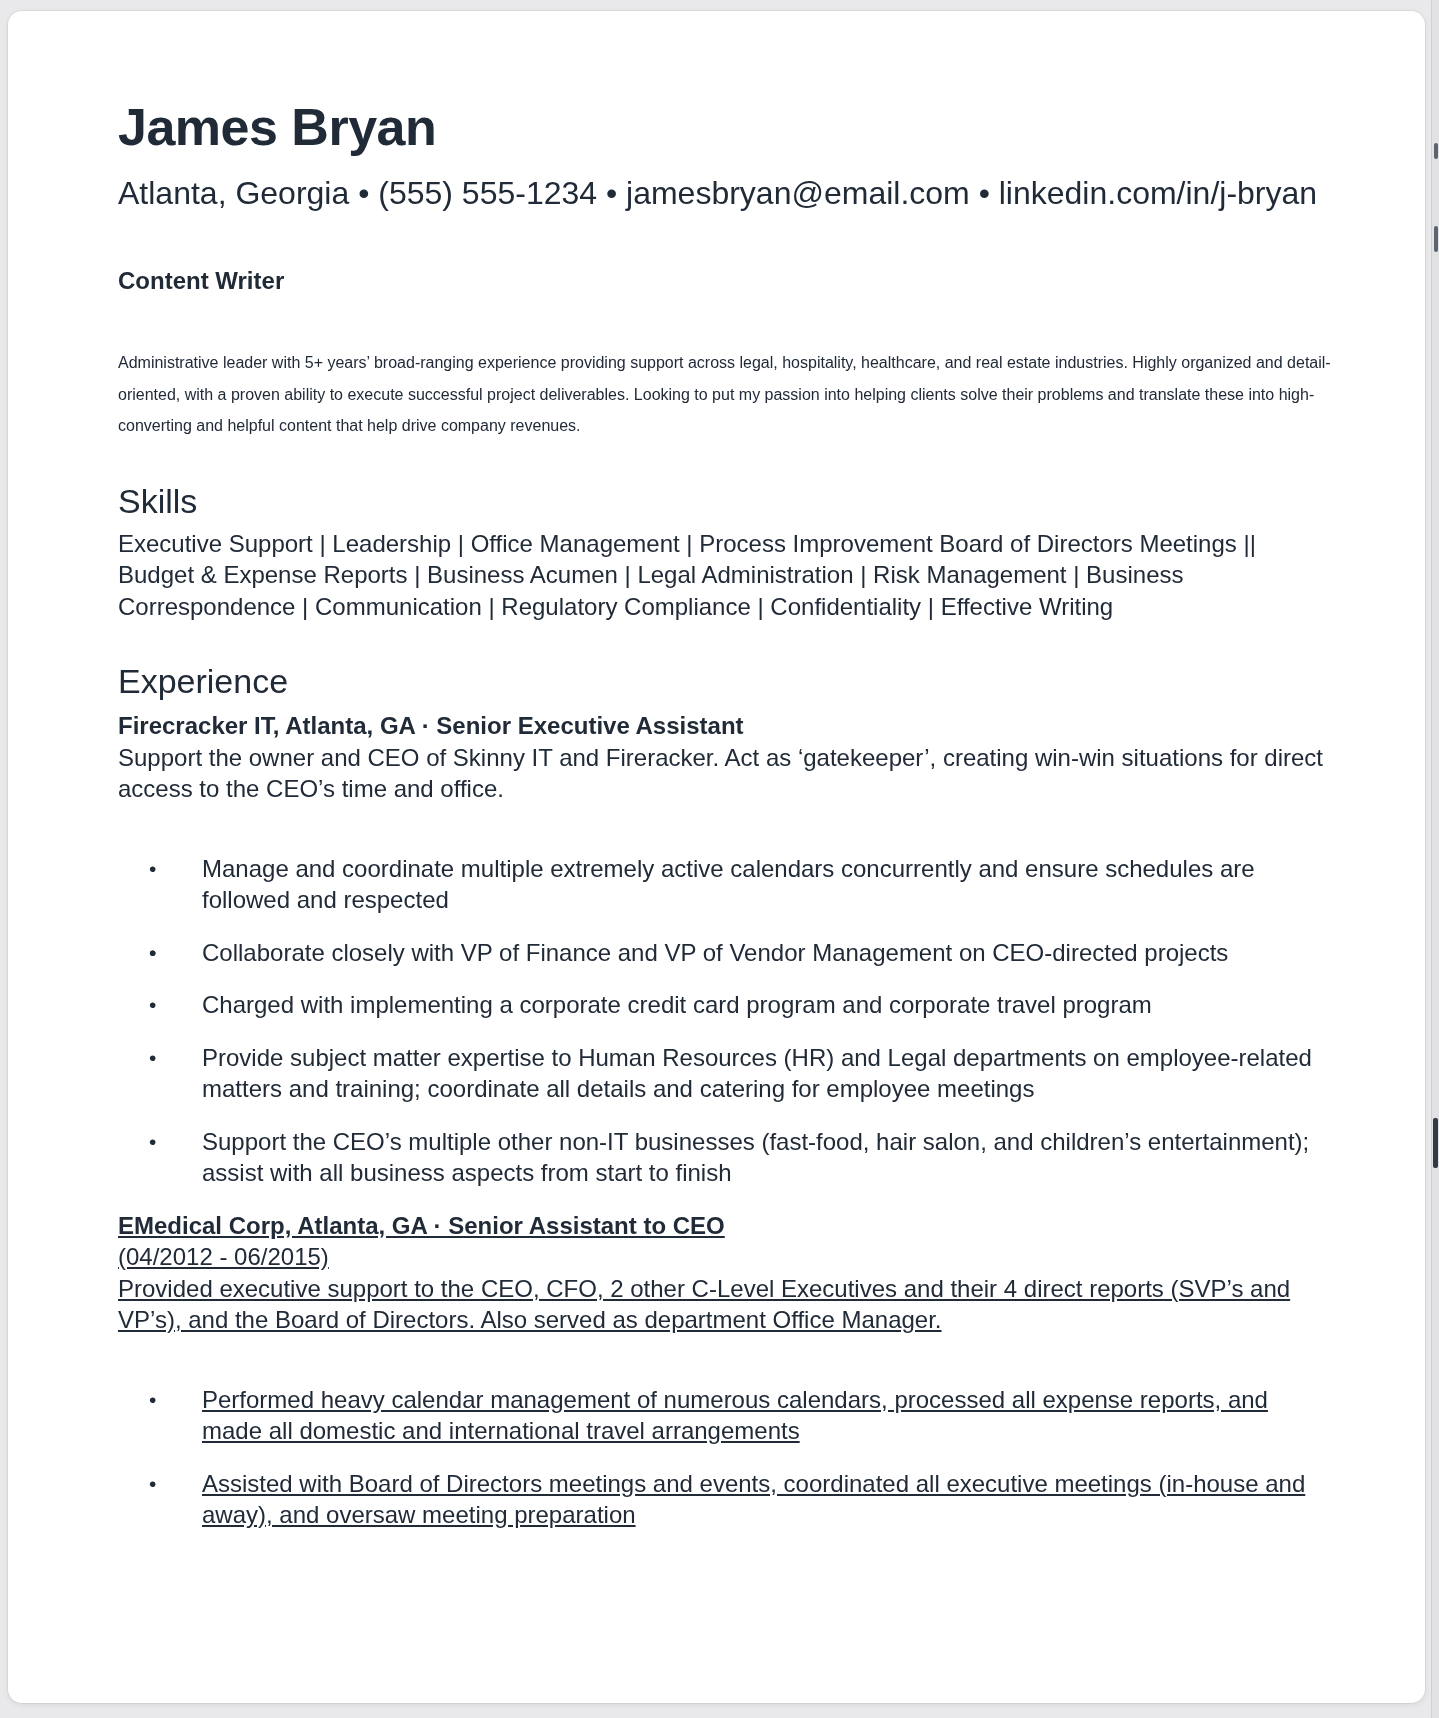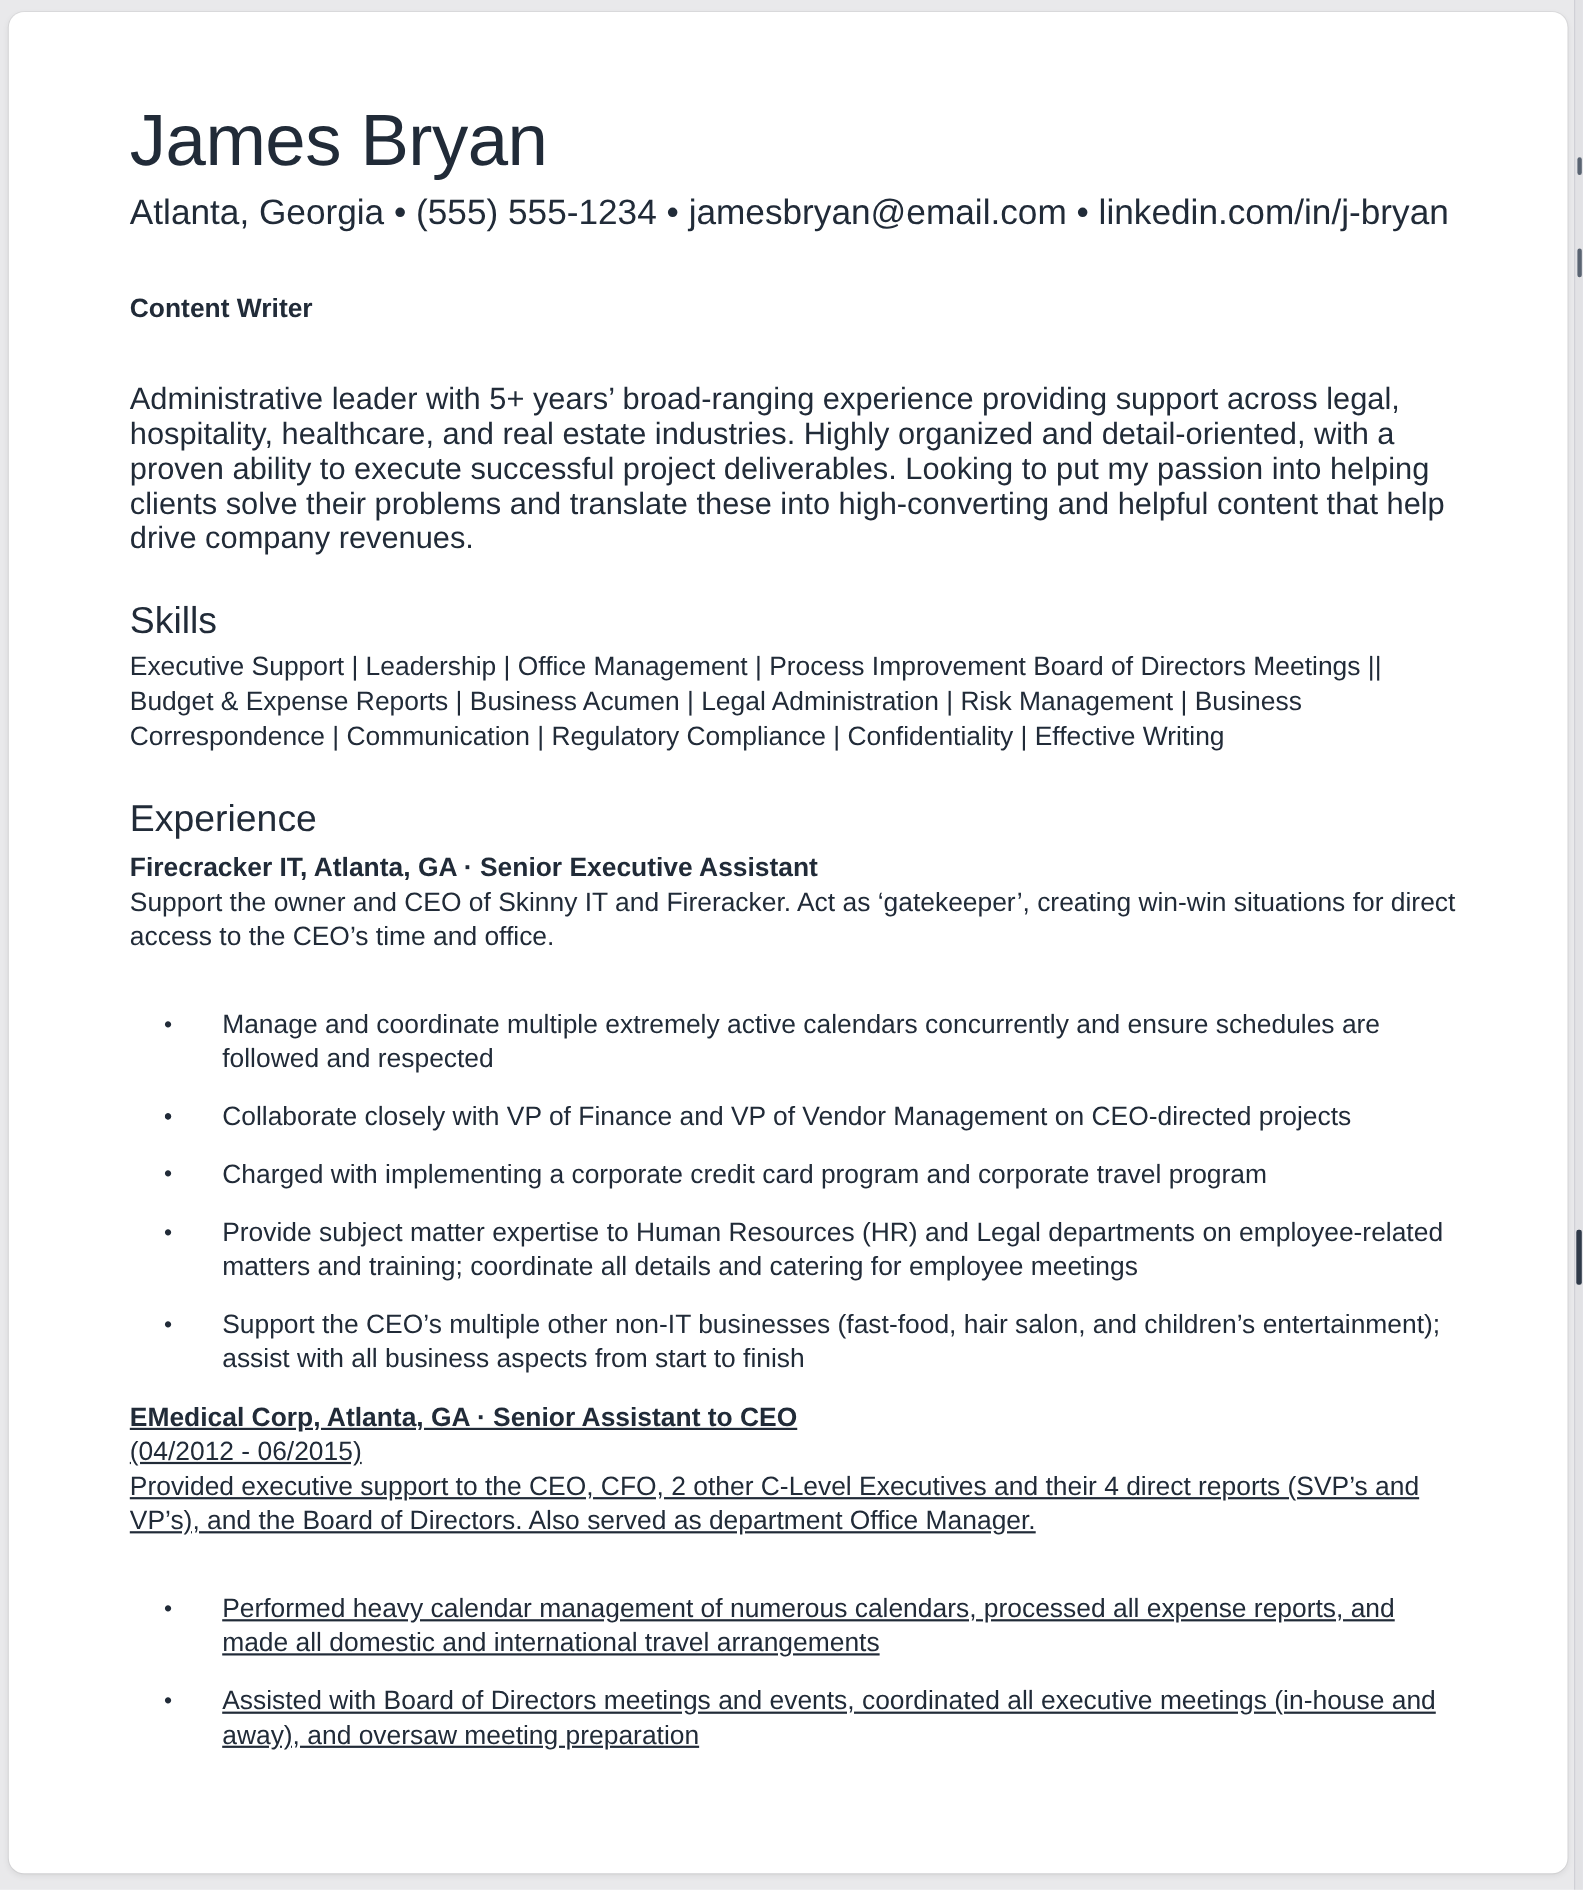--- a/index.html
+++ b/index.html
@@ -22,39 +22,39 @@
     width: 1417px;
     height: 1692px;
     background: #ffffff;
     border-radius: 14px;
     box-shadow: 0 0 0 1px rgba(0,0,0,0.05), 0 2px 6px rgba(0,0,0,0.07);
     box-sizing: border-box;
     padding: 78px 92px 0 110px;
     overflow: hidden;
   }
   .name {
-    font-size: 66px;
+    font-size: 52px;
     line-height: 76px;
-    font-weight: normal;
+    font-weight: bold;
     margin: 0;
     letter-spacing: -0.5px;
   }
   .contact {
     font-size: 32px;
     line-height: 32px;
     margin-top: 12px;
   }
   .job-target {
     font-size: 24px;
     line-height: 32px;
     font-weight: bold;
     margin-top: 56px;
   }
   .summary {
-    font-size: 28px;
+    font-size: 16px;
     line-height: 31.5px;
     margin-top: 50px;
     max-width: 1222px;
   }
   h2.section-heading {
     font-size: 34px;
     line-height: 42px;
     font-weight: normal;
     margin: 38px 0 0 0;
   }

